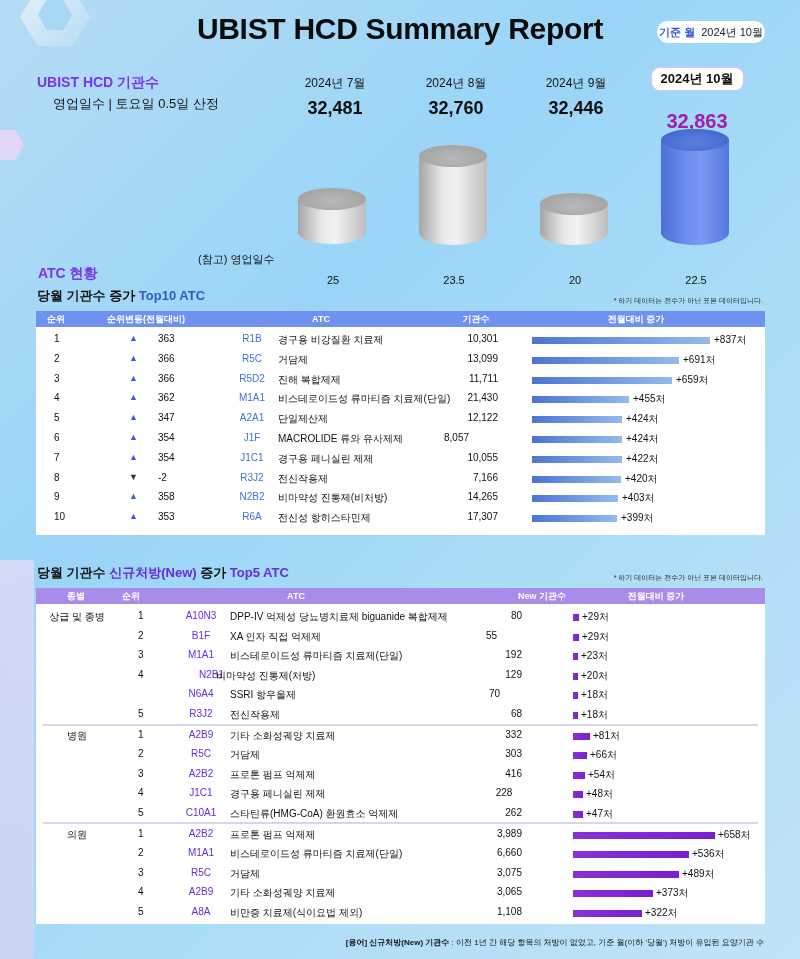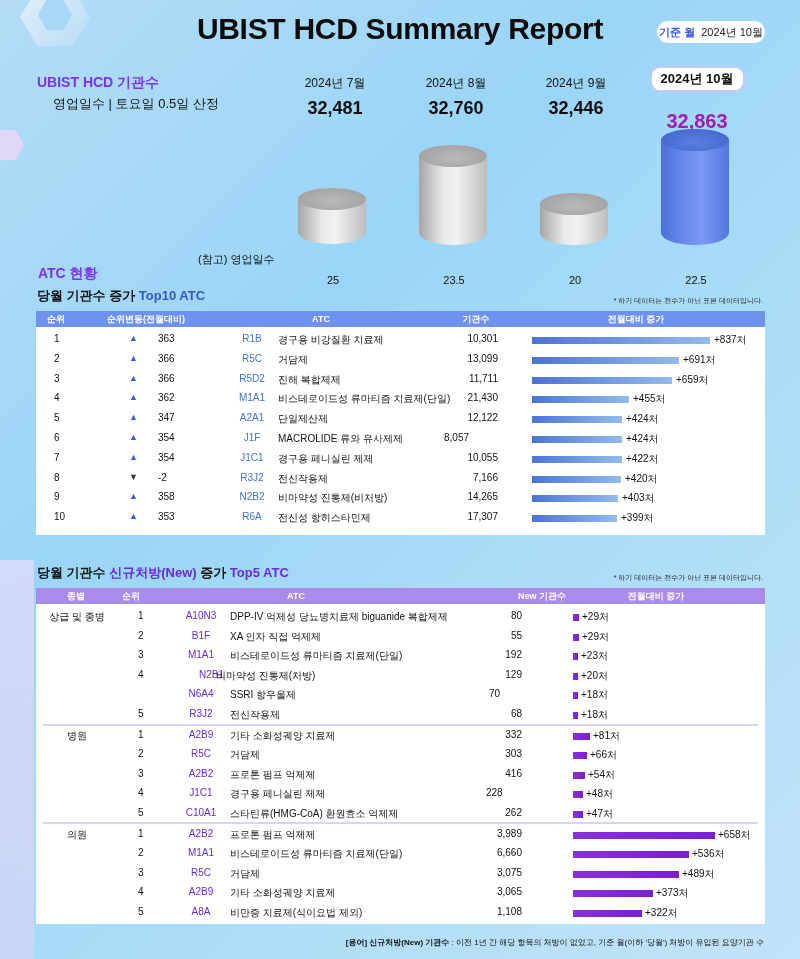--- a/index.html
+++ b/index.html
@@ -289,21 +289,21 @@
         <span style="left:194px">DPP-IV 억제성 당뇨병치료제 biguanide 복합제제</span>
         <span style="left:450px; width:36px; text-align:right">80</span>
         <div class="bar2" style="left:537px; width:6px"></div>
         <span style="left:546px">+29처</span>
       </div>
       <div class="row2" style="top: 37.6px;">
         <span style="left:8px; width:66px; text-align:center"></span>
         <span style="left:102px">2</span>
         <span class="atc2" style="left:142px; width:46px; text-align:center">B1F</span>
         <span style="left:194px">XA 인자 직접 억제제</span>
-        <span style="left:450px; width:36px; text-align:right">55</span>
+        <span style="left:450px; width:36px; ">55</span>
         <div class="bar2" style="left:537px; width:6px"></div>
         <span style="left:546px">+29처</span>
       </div>
       <div class="row2" style="top: 57.2px;">
         <span style="left:8px; width:66px; text-align:center"></span>
         <span style="left:102px">3</span>
         <span class="atc2" style="left:142px; width:46px; text-align:center">M1A1</span>
         <span style="left:194px">비스테로이드성 류마티즘 치료제(단일)</span>
         <span style="left:450px; width:36px; text-align:right">192</span>
         <div class="bar2" style="left:537px; width:5px"></div>
@@ -361,21 +361,21 @@
         <span style="left:194px">프로톤 펌프 억제제</span>
         <span style="left:450px; width:36px; text-align:right">416</span>
         <div class="bar2" style="left:537px; width:12px"></div>
         <span style="left:552px">+54처</span>
       </div>
       <div class="row2" style="top: 195.4px;">
         <span style="left:8px; width:66px; text-align:center"></span>
         <span style="left:102px">4</span>
         <span class="atc2" style="left:142px; width:46px; text-align:center">J1C1</span>
         <span style="left:194px">경구용 페니실린 제제</span>
-        <span style="left:450px; width:36px; text-align:left">228</span>
+        <span style="left:450px; width:36px; text-align:center">228</span>
         <div class="bar2" style="left:537px; width:10px"></div>
         <span style="left:550px">+48처</span>
       </div>
       <div class="row2" style="top: 215px;">
         <span style="left:8px; width:66px; text-align:center"></span>
         <span style="left:102px">5</span>
         <span class="atc2" style="left:142px; width:46px; text-align:center">C10A1</span>
         <span style="left:194px">스타틴류(HMG-CoA) 환원효소 억제제</span>
         <span style="left:450px; width:36px; text-align:right">262</span>
         <div class="bar2" style="left:537px; width:10px"></div>

